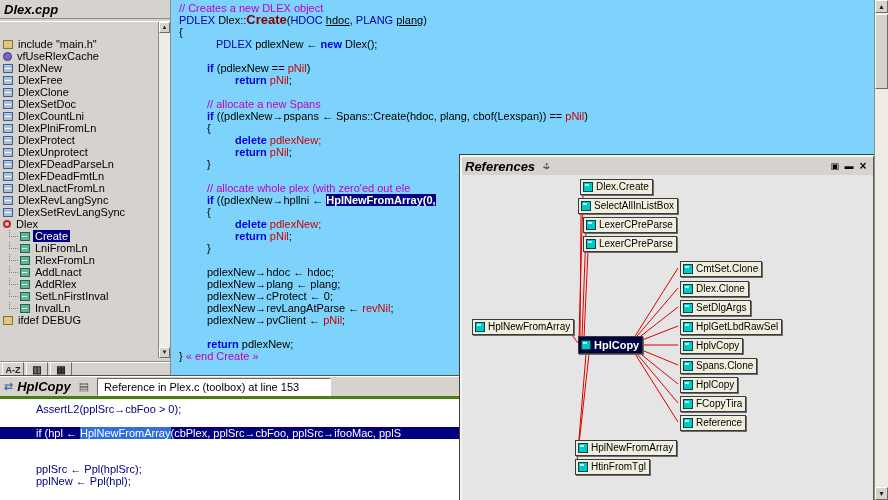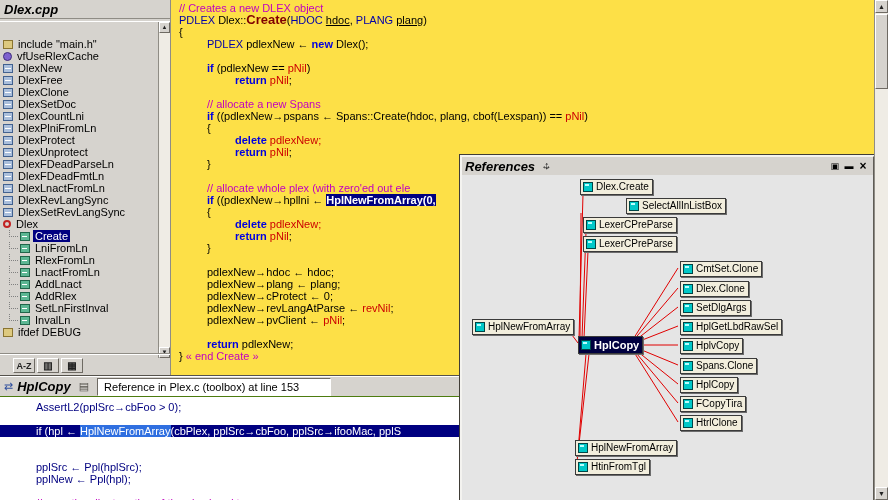--- a/index.html
+++ b/index.html
@@ -24,41 +24,41 @@
            background-image:linear-gradient(#fff,#fff);background-size:6px 1px;
            background-repeat:no-repeat;background-position:1px 3px;}
   .ic-class{background:transparent;border:2px solid #c22222;border-radius:50%;width:8px;height:8px;}
   .ic-method{background:#5cb793;border:1px solid #20664a;
              background-image:linear-gradient(#fff,#fff);background-size:5px 1px;
              background-repeat:no-repeat;background-position:1px 3px;}
   .tlabel{padding:0 2px;}
   .tlabel.sel{background:#000080;color:#fff;}
   .fp-scroll{position:absolute;right:0;top:22px;width:11px;bottom:18px;background:#efece5;
              border-left:1px solid #8f8c85;}
-  .fp-toolbar{position:absolute;left:0;bottom:0;width:100%;height:22px;
-              border-top:1px solid #fff;box-shadow:0 -1px 0 #8f8c85;display:flex;align-items:center;padding-left:13px;box-sizing:border-box;}
+  .fp-toolbar{position:absolute;left:0;bottom:0;width:100%;height:14px;
+              border-top:1px solid #fff;box-shadow:0 -1px 0 #8f8c85;display:flex;align-items:center;padding-left:2px;box-sizing:border-box;}
   .tbtn{width:22px;height:15px;margin-right:2px;background:#d6d3ce;font-size:9px;font-weight:bold;
         border:1px solid;border-color:#fff #6e6a63 #6e6a63 #fff;display:flex;align-items:center;
         justify-content:center;padding:0;color:#222;font-family:"Liberation Sans",sans-serif;}
   .tico{font-size:10px;line-height:10px;}
 
   
   .sb-btn{position:absolute;left:0;width:100%;height:11px;background:#d6d3ce;
           border:1px solid;border-color:#fff #6e6a63 #6e6a63 #fff;box-sizing:border-box;
           font-size:6px;line-height:9px;text-align:center;color:#222;}
   .sb-top{top:0;}
   .sb-bot{bottom:0;}
   .main-scroll{position:absolute;right:0;top:0;width:13px;height:500px;background:#efece5;
                border-left:1px solid #8f8c85;z-index:30;}
   .main-scroll .sb-btn{height:13px;font-size:7px;line-height:11px;}
   .sb-thumb{position:absolute;left:0;top:14px;width:100%;height:75px;background:#d6d3ce;
             border:1px solid;border-color:#fff #6e6a63 #6e6a63 #fff;box-sizing:border-box;}
 
   
-  .editor{position:absolute;left:171px;top:0;width:704px;height:376px;background:#fde047;
+  .editor{position:absolute;left:171px;top:0;width:704px;height:376px;background:#7dd3fc;
           overflow:hidden;padding-top:2px;box-sizing:border-box;}
   .code-line{height:12px;line-height:12px;font-size:11px;white-space:pre;cursor:text;}
   .c-com{color:#c000c0;}
   .c-kw{color:#0000e0;font-weight:bold;}
   .c-red{color:#cc0000;}
   .c-type{color:#0000a8;}
   .c-fn{color:#800000;font-weight:bold;font-size:13px;}
   .c-param{color:#000;text-decoration:underline;}
   .c-plain{color:#000;}
   .c-hl{background:#000080;color:#fff;font-weight:bold;}
@@ -70,21 +70,21 @@
   
   .bottom-panel{position:absolute;left:0;top:376px;width:888px;height:124px;background:#d6d3ce;z-index:1;}
   .bp-header{position:absolute;left:0;top:0;width:100%;height:20px;display:flex;align-items:center;
              border-top:1px solid #fff;box-shadow:0 -1px 0 #55524c;box-sizing:border-box;padding-left:4px;}
   .ref-ico{font-size:11px;color:#304f9e;margin-right:4px;}
   .bp-title{font-size:13px;font-weight:bold;font-style:italic;color:#000;margin-right:8px;}
   .sheet-ico{font-size:11px;color:#55524c;margin-right:8px;}
   .loc-box{background:#fff;border:1px solid;border-color:#6e6a63 #fff #fff #6e6a63;
            font-size:11px;padding:1px 6px;height:14px;line-height:14px;min-width:220px;color:#000;}
   .bp-code{position:absolute;left:0;top:20px;right:0;bottom:0;background:#fff;overflow:hidden;
-           padding-top:4px;border-top:1px solid #4d7c0f;}
+           padding-top:4px;border-top:3px solid #4d7c0f;}
 
   
   .refwin{position:absolute;left:460px;top:155px;width:415px;height:427px;background:#d6d3ce;
           border:2px solid;border-color:#f4f3f0 #5f5c55 #5f5c55 #f4f3f0;outline:1px solid #403d36;
           box-sizing:border-box;z-index:10;}
   .rw-title{position:absolute;left:0;top:0;width:100%;height:18px;display:flex;align-items:center;
             padding:0 3px;box-sizing:border-box;}
   .rw-text{font-size:13px;font-weight:bold;font-style:italic;color:#000;margin-right:6px;}
   .pan-ico{position:relative;width:14px;height:13px;display:inline-block;}
   .pan-ico span{position:absolute;left:0;top:-1px;font-size:11px;line-height:13px;color:#222;}
@@ -186,25 +186,20 @@
           <span class="tlabel">LniFromLn</span>
         </div>
         <div class="tree-row">
           <span class="connector"></span>
           <span class="ticon ic-method"></span>
           <span class="tlabel">RlexFromLn</span>
         </div>
         <div class="tree-row">
           <span class="connector"></span>
           <span class="ticon ic-method"></span>
-          <span class="tlabel">LnactFromLn</span>
-        </div>
-        <div class="tree-row">
-          <span class="connector"></span>
-          <span class="ticon ic-method"></span>
           <span class="tlabel">AddLnact</span>
         </div>
         <div class="tree-row">
           <span class="connector"></span>
           <span class="ticon ic-method"></span>
           <span class="tlabel">AddRlex</span>
         </div>
         <div class="tree-row">
           <span class="connector"></span>
           <span class="ticon ic-method"></span>
@@ -233,21 +228,21 @@
           <span class="tico">▦</span>
         </button>
     </div>
   </div>
 
   <div class="editor">
     <div>
         <div class="code-line" style="padding-left: 8px;"><span class="c-com">// Creates a new DLEX object</span></div>
         <div class="code-line" style="padding-left: 8px;"><span class="c-type">PDLEX </span><span class="c-plain">Dlex::</span><span class="c-fn">Create</span><span class="c-plain">(</span><span class="c-type">HDOC </span><span class="c-param">hdoc</span><span class="c-plain">, </span><span class="c-type">PLANG </span><span class="c-param">plang</span><span class="c-plain">)</span></div>
         <div class="code-line" style="padding-left: 8px;"><span class="c-plain">{</span></div>
-        <div class="code-line" style="padding-left: 36px;"><span class="c-type">PDLEX </span><span class="c-plain">pdlexNew ← </span><span class="c-kw">new</span><span class="c-plain"> Dlex();</span></div>
+        <div class="code-line" style="padding-left: 36px; margin-left: 9px;"><span class="c-type">PDLEX </span><span class="c-plain">pdlexNew ← </span><span class="c-kw">new</span><span class="c-plain"> Dlex();</span></div>
         <div class="code-line" style="padding-left: 8px;"></div>
         <div class="code-line" style="padding-left: 36px;"><span class="c-kw">if </span><span class="c-plain">(pdlexNew == </span><span class="c-red">pNil</span><span class="c-plain">)</span></div>
         <div class="code-line" style="padding-left: 64px;"><span class="c-kw">return </span><span class="c-red">pNil</span><span class="c-plain">;</span></div>
         <div class="code-line" style="padding-left: 8px;"></div>
         <div class="code-line" style="padding-left: 36px;"><span class="c-com">// allocate a new Spans</span></div>
         <div class="code-line" style="padding-left: 36px;"><span class="c-kw">if </span><span class="c-plain">((pdlexNew→pspans ← Spans::Create(hdoc, plang, cbof(Lexspan)) == </span><span class="c-red">pNil</span><span class="c-plain">)</span></div>
         <div class="code-line" style="padding-left: 36px;"><span class="c-plain">{</span></div>
         <div class="code-line" style="padding-left: 64px;"><span class="c-kw">delete </span><span class="c-red">pdlexNew;</span></div>
         <div class="code-line" style="padding-left: 64px;"><span class="c-kw">return </span><span class="c-red">pNil</span><span class="c-plain">;</span></div>
         <div class="code-line" style="padding-left: 36px;"><span class="c-plain">}</span></div>
@@ -325,21 +320,21 @@
           <line x1="170" y1="172" x2="216" y2="209" stroke="#e00000" stroke-width="1"></line>
           <line x1="170" y1="173" x2="216" y2="228" stroke="#e00000" stroke-width="1"></line>
           <line x1="170" y1="174" x2="216" y2="247" stroke="#e00000" stroke-width="1"></line>
           <line x1="127" y1="179" x2="117" y2="269" stroke="#e00000" stroke-width="1"></line>
           <line x1="124" y1="179" x2="115" y2="288" stroke="#e00000" stroke-width="1"></line>
         </svg>
         <div class="gnode" style="left: 118px; top: 4px;">
           <span class="gicon"></span>
           <span class="glabel">Dlex.Create</span>
         </div>
-        <div class="gnode" style="left: 116px; top: 23px; margin-left: 48px;">
+        <div class="gnode" style="left: 116px; top: 23px;">
           <span class="gicon"></span>
           <span class="glabel">SelectAllInListBox</span>
         </div>
         <div class="gnode" style="left: 121px; top: 42px;">
           <span class="gicon"></span>
           <span class="glabel">LexerCPreParse</span>
         </div>
         <div class="gnode" style="left: 121px; top: 61px;">
           <span class="gicon"></span>
           <span class="glabel">LexerCPreParse</span>
@@ -379,21 +374,21 @@
         <div class="gnode" style="left: 218px; top: 202px;">
           <span class="gicon"></span>
           <span class="glabel">HplCopy</span>
         </div>
         <div class="gnode" style="left: 218px; top: 221px;">
           <span class="gicon"></span>
           <span class="glabel">FCopyTira</span>
         </div>
         <div class="gnode" style="left: 218px; top: 240px;">
           <span class="gicon"></span>
-          <span class="glabel">HtrlClone</span>
+          <span class="glabel">Reference</span>
         </div>
         <div class="gnode" style="left: 113px; top: 265px;">
           <span class="gicon"></span>
           <span class="glabel">HplNewFromArray</span>
         </div>
         <div class="gnode" style="left: 113px; top: 284px;">
           <span class="gicon"></span>
           <span class="glabel">HtinFromTgl</span>
         </div>
       </div>

